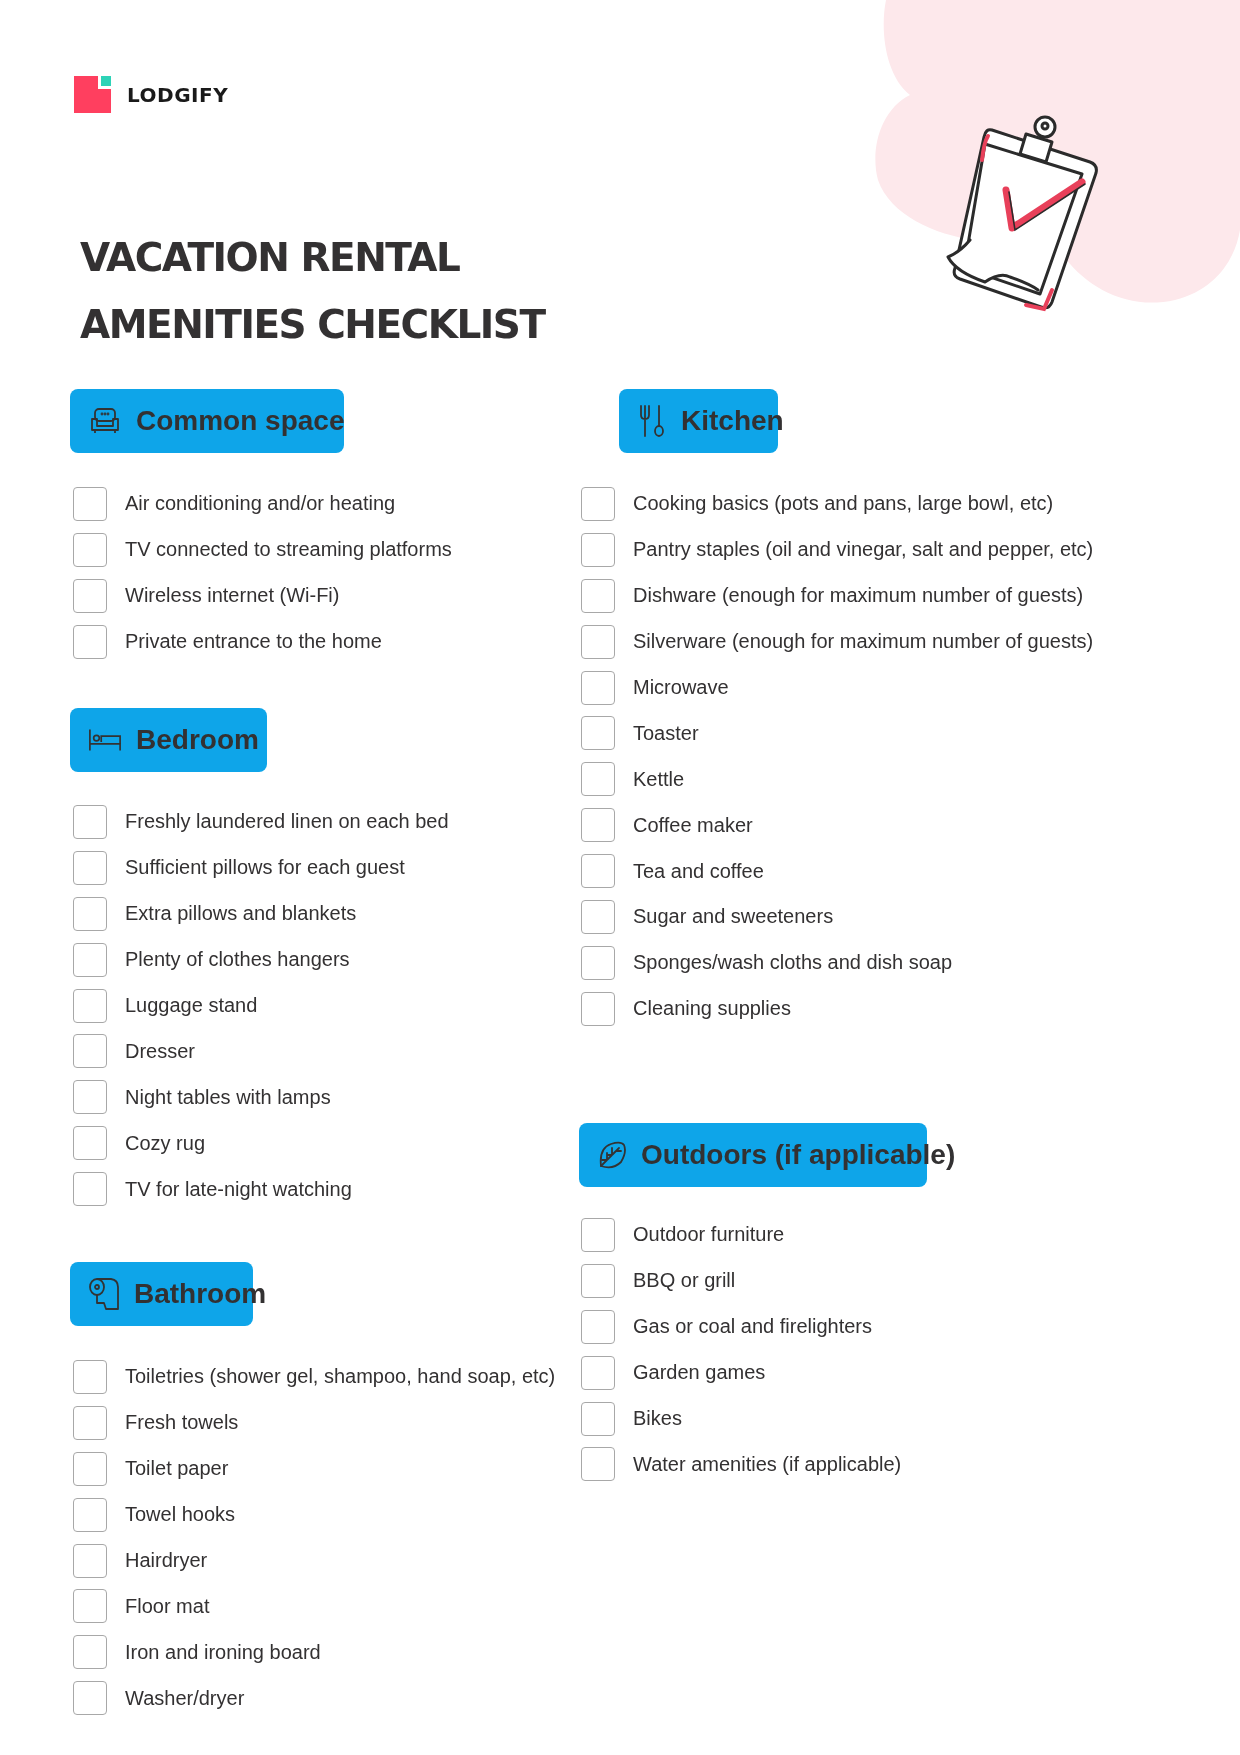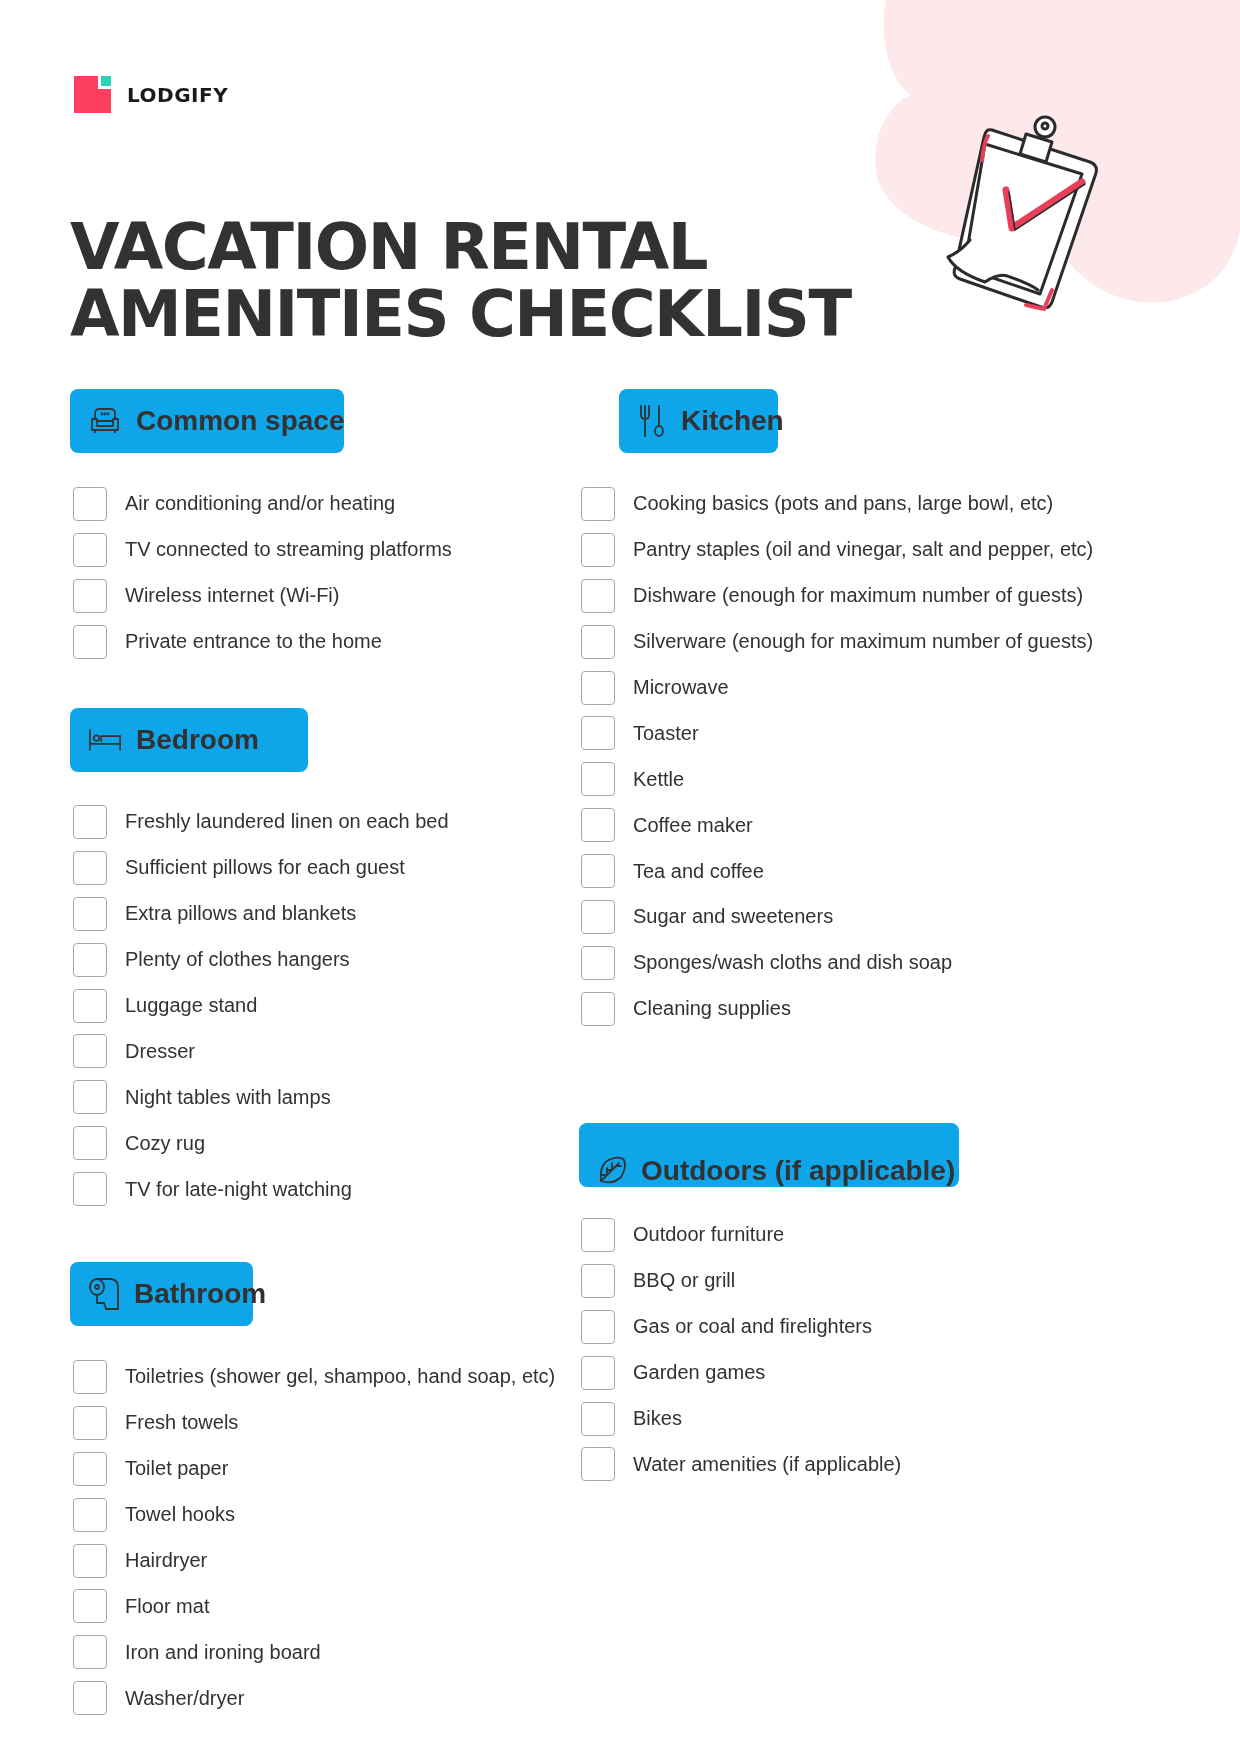--- a/index.html
+++ b/index.html
@@ -10,22 +10,22 @@
     color: #333132;
   }
   .blob { position: absolute; left: 0; top: 0; width: 1240px; height: 340px; pointer-events: none; }
   .logo { position: absolute; left: 74px; top: 76px; display: flex; align-items: center; }
   .logo-mark { position: relative; width: 37px; height: 37px; }
   .logo-mark .red { position: absolute; left: 0; top: 0; width: 37px; height: 37px; background: #ff3f5f; }
   .logo-mark .cut { position: absolute; right: 0; top: 0; width: 13px; height: 13px; background: #fff; }
   .logo-mark .teal { position: absolute; right: 0; top: 0; width: 10px; height: 10px; background: #2ed3b7; }
   .logo-text { margin-left: 16px; font-weight: 700; font-size: 20px; letter-spacing: 0.5px; color: #1a1a1a; font-family: "DejaVu Sans", sans-serif; }
 
-  .title { position: absolute; left: 70px; top: 214px; margin: 0;
-    font-family: "DejaVu Sans", sans-serif; font-weight: 900; font-size: 64px; line-height: 67px;
+  .title { position: absolute; left: 70px; top: 214px; margin: 10px;
+    font-family: "DejaVu Sans", sans-serif; font-weight: 900; font-size: 39px; line-height: 67px;
     letter-spacing: -1.5px; color: #333132; }
   .title span { display: block; }
 
   .clipboard { position: absolute; left: 940px; top: 112px; width: 180px; height: 205px; }
 
   .section-head { position: absolute; height: 64px; background: #0ea5e9; border-radius: 8px;
     display: flex; align-items: center; padding: 0 18px 0 18px; box-sizing: border-box; }
   .section-head .ico { width: 34px; height: 34px; display: inline-flex; align-items: center; justify-content: center; }
   .section-head .lbl { margin-left: 14px; font-size: 28px; font-weight: 700; color: #333132; white-space: nowrap; }
 
@@ -95,21 +95,21 @@
   <li>
       <span class="cb"></span>
       <span class="item-text">Wireless internet (Wi-Fi)</span>
     </li>
   <li>
       <span class="cb"></span>
       <span class="item-text">Private entrance to the home</span>
     </li>
 </ul>
 
-<div class="section-head" style="left:70px; top:708px; width:238px;">
+<div class="section-head" style="left:70px; top:708px; width:197px;">
   <span class="ico">
     <svg width="36" height="26" viewBox="0 0 36 26" fill="none" stroke="#333" stroke-width="1.8">
         <path d="M2 2 v22 M2 17 h32 v7"></path>
         <circle cx="9" cy="11" r="3"></circle>
         <path d="M14 15 v-6 h20 v8"></path>
       </svg>
   </span>
   <span class="lbl">Bedroom</span>
 </div>
 <ul class="list" style="left:73px; top:799px;">
@@ -250,21 +250,21 @@
   <li>
       <span class="cb"></span>
       <span class="item-text">Sponges/wash cloths and dish soap</span>
     </li>
   <li>
       <span class="cb"></span>
       <span class="item-text">Cleaning supplies</span>
     </li>
 </ul>
 
-<div class="section-head" style="left:579px; top:1123px; width:380px;align-items:flex-end;">
+<div class="section-head" style="left:579px; top:1123px; width:348px;">
   <span class="ico">
     <svg width="30" height="30" viewBox="0 0 30 30" fill="none" stroke="#333" stroke-width="1.8" stroke-linecap="round" stroke-linejoin="round">
         <path d="M4 26 Q2 8 14 4 Q24 1 27 5 Q30 12 24 22 Q16 30 4 26 Z"></path>
         <path d="M4 26 L22 8 M10 20 h-5 M10 20 v-7 M15 15 h-4 M15 15 v-7 M19 11 h5"></path>
       </svg>
   </span>
   <span class="lbl">Outdoors (if applicable)</span>
 </div>
 <ul class="list" style="left:581px; top:1212px;">
   <li>

